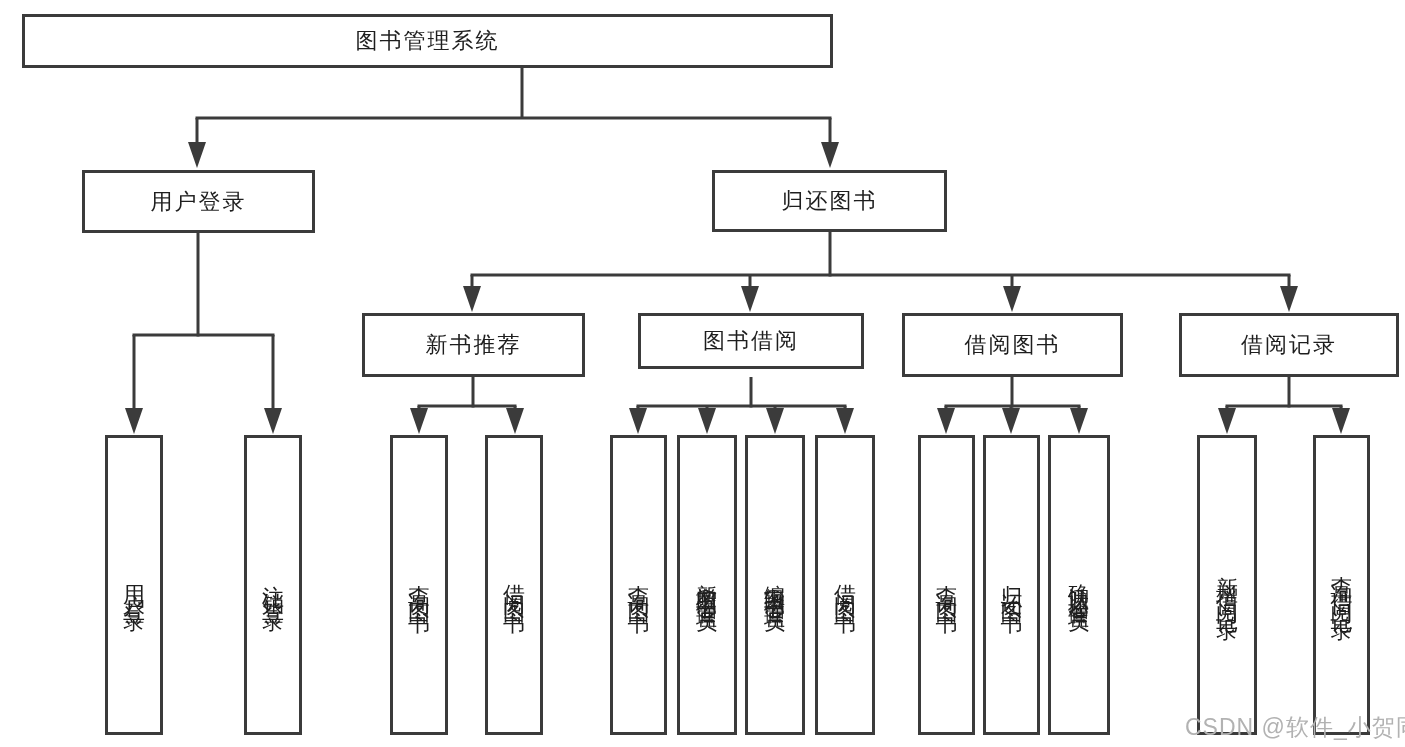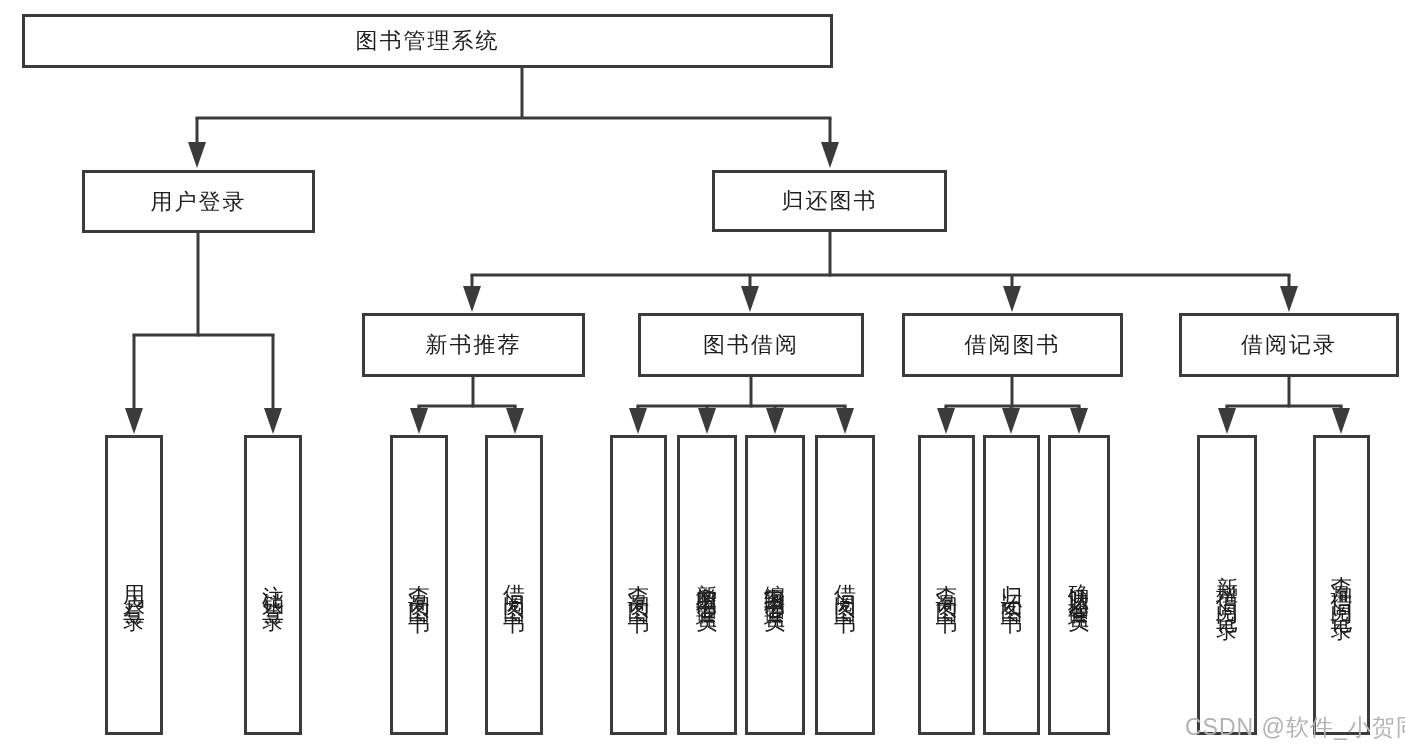--- a/index.html
+++ b/index.html
@@ -104,21 +104,21 @@
 <div class="node" style="left:82px; top:170px; width:233px; height:63px;">
   <span class="hlabel">用户登录</span>
 </div>
 <div class="node" style="left:712px; top:170px; width:235px; height:62px;">
   <span class="hlabel">归还图书</span>
 </div>
 
 <div class="node" style="left:362px; top:313px; width:223px; height:64px;text-align:center;">
   <span class="hlabel">新书推荐</span>
 </div>
-<div class="node" style="left:638px; top:313px; width:226px; height:64px;">
+<div class="node" style="left:638px; top:313px; width:226px; height:56px;">
   <span class="hlabel">图书借阅</span>
 </div>
 <div class="node" style="left:902px; top:313px; width:221px; height:64px;">
   <span class="hlabel">借阅图书</span>
 </div>
 <div class="node" style="left:1179px; top:313px; width:220px; height:64px;">
   <span class="hlabel">借阅记录</span>
 </div>
 
 <div class="node" style="left:105px; top:435px; width:58px; height:300px;">

